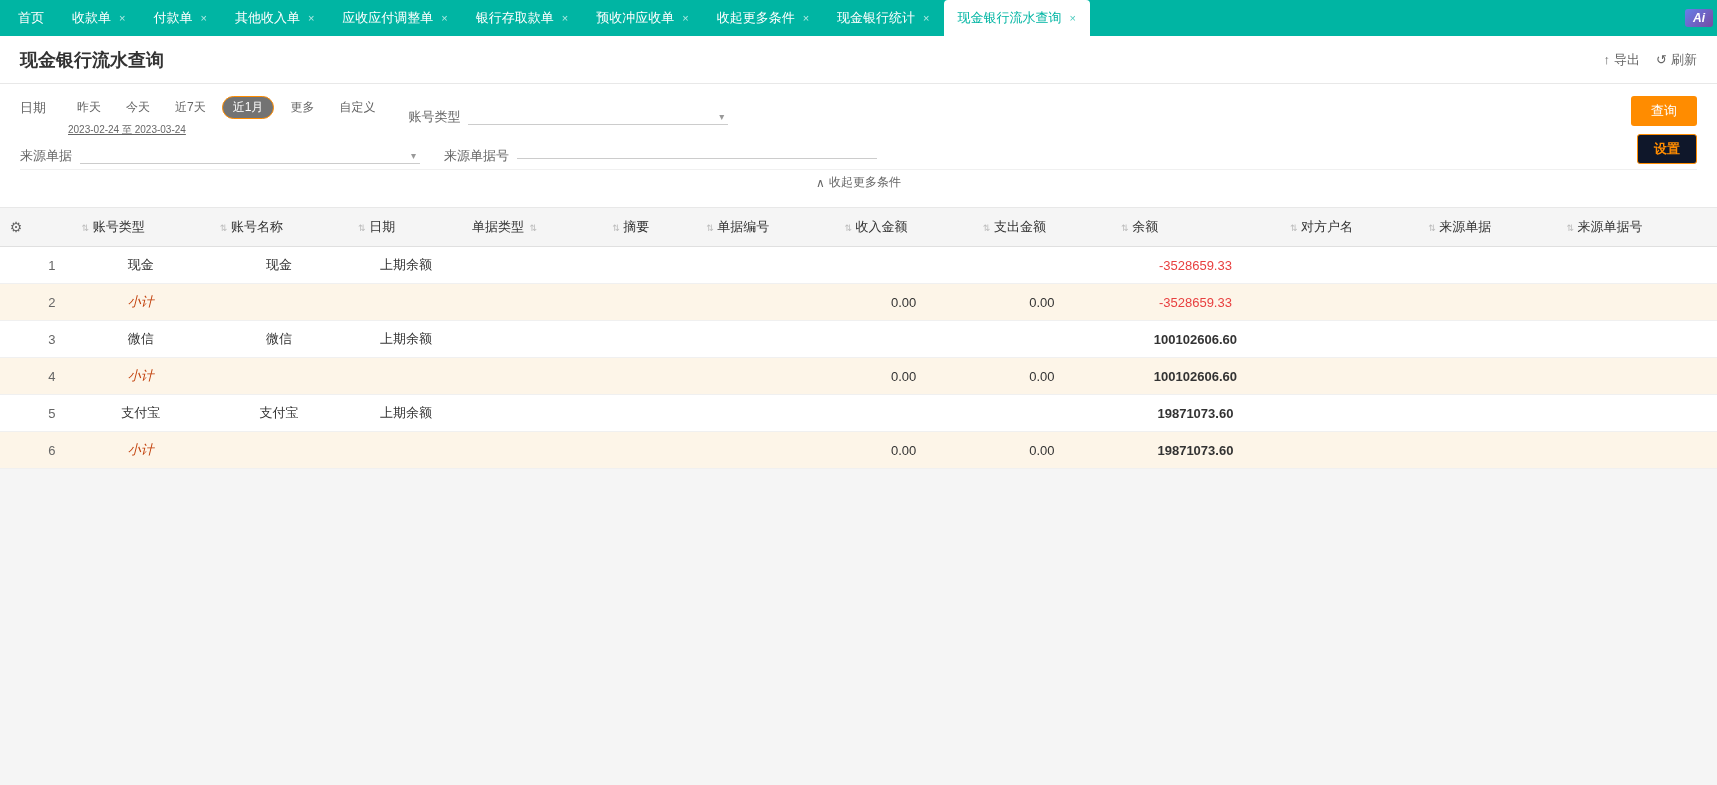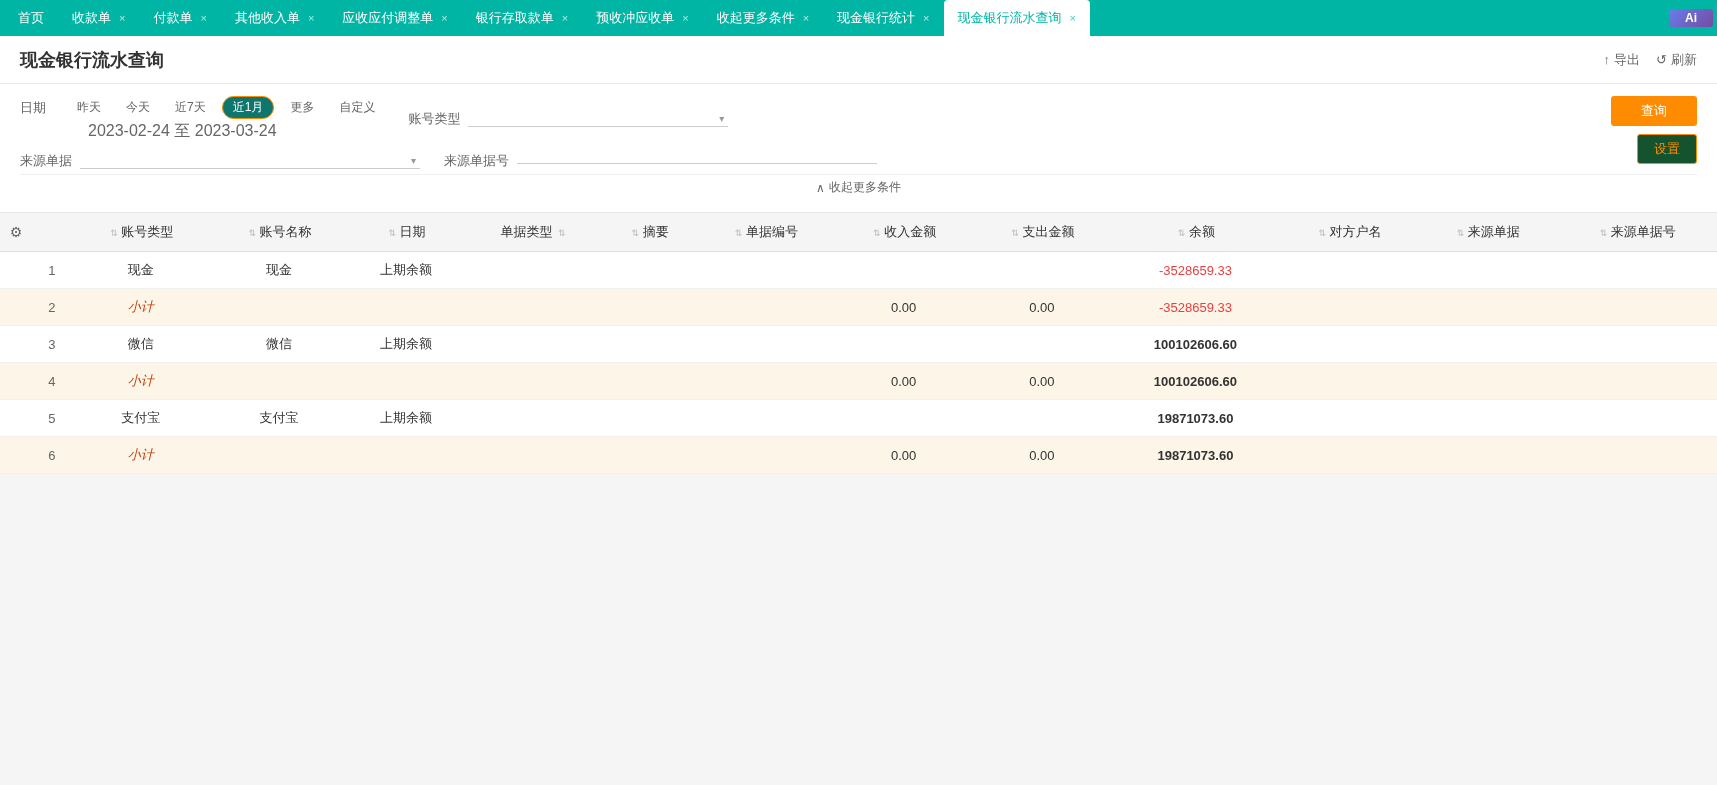--- a/index.html
+++ b/index.html
@@ -91,30 +91,31 @@
     }
     .date-btn {
       padding: 2px 8px;
       border-radius: 3px;
       cursor: pointer;
       font-size: 12px;
       color: #666;
       border: 1px solid transparent;
     }
     .date-btn.active {
-      background: #0f766e;
+      background: #737373;
       color: #fff;
       border-color: #ff8c00;
       border-radius: 50px;
       padding: 2px 10px;
     }
     .date-range {
       color: #666;
-      font-size: 16px;
-      margin-left: 20px;
+      font-size: 10px;
+      margin-left: 0;
+      text-decoration: underline;
     }
     .filter-select {
       display: flex;
       align-items: center;
       gap: 8px;
     }
     .select-box-wrapper {
       display: flex;
       align-items: center;
       border-bottom: 1px solid #ccc;
@@ -136,34 +137,35 @@
     .dots-btn {
       color: #ff8c00;
       cursor: pointer;
       margin-left: 4px;
       font-size: 16px;
     }
     .query-btn {
       background: #ff8c00;
       color: #fff;
       border: none;
-      padding: 6px 30px;
+      padding: 6px 20px;
       border-radius: 3px;
       cursor: pointer;
       font-size: 13px;
     }
     .settings-btn {
-      background: #14532d;
+      background: #0f172a;
       color: #ff8c00;
       border: 1px solid #ff8c00;
       padding: 5px 16px;
       border-radius: 3px;
       cursor: pointer;
       font-size: 13px;
       margin-top: 4px;
+      font-weight: bold;
     }
     .collapse-btn {
       display: flex;
       align-items: center;
       justify-content: center;
       gap: 4px;
       color: #666;
       font-size: 12px;
       cursor: pointer;
       padding: 4px 0;
@@ -180,21 +182,21 @@
       width: 100%;
       border-collapse: collapse;
       font-size: 13px;
     }
     thead tr {
       background: #f5f5f5;
       border-bottom: 1px solid #e0e0e0;
     }
     th {
       padding: 10px 8px;
-      text-align: center;
+      text-align: left;
       color: #333;
       font-weight: normal;
       white-space: nowrap;
       border-right: none;
       position: relative;
     }
     th .sort-icon {
       color: #bbb;
       font-size: 9px;
       margin-left: 2px;
@@ -251,24 +253,25 @@
       display: flex;
       align-items: center;
       border-bottom: 1px solid #ccc;
       min-width: 360px;
       padding: 2px 4px;
     }
     .ai-badge {
       background: linear-gradient(135deg, #667eea 0%, #764ba2 100%);
       color: #fff;
       font-size: 12px;
-      padding: 2px 16px;
+      padding: 2px 8px;
       border-radius: 3px;
       cursor: pointer;
       font-weight: bold;
+      font-style: italic;
     }
   </style>
 </head>
 <body>
 
 <div class="top-nav">
   <div class="nav-item">
     <span>首页</span>
   </div>
   <div class="nav-item">

